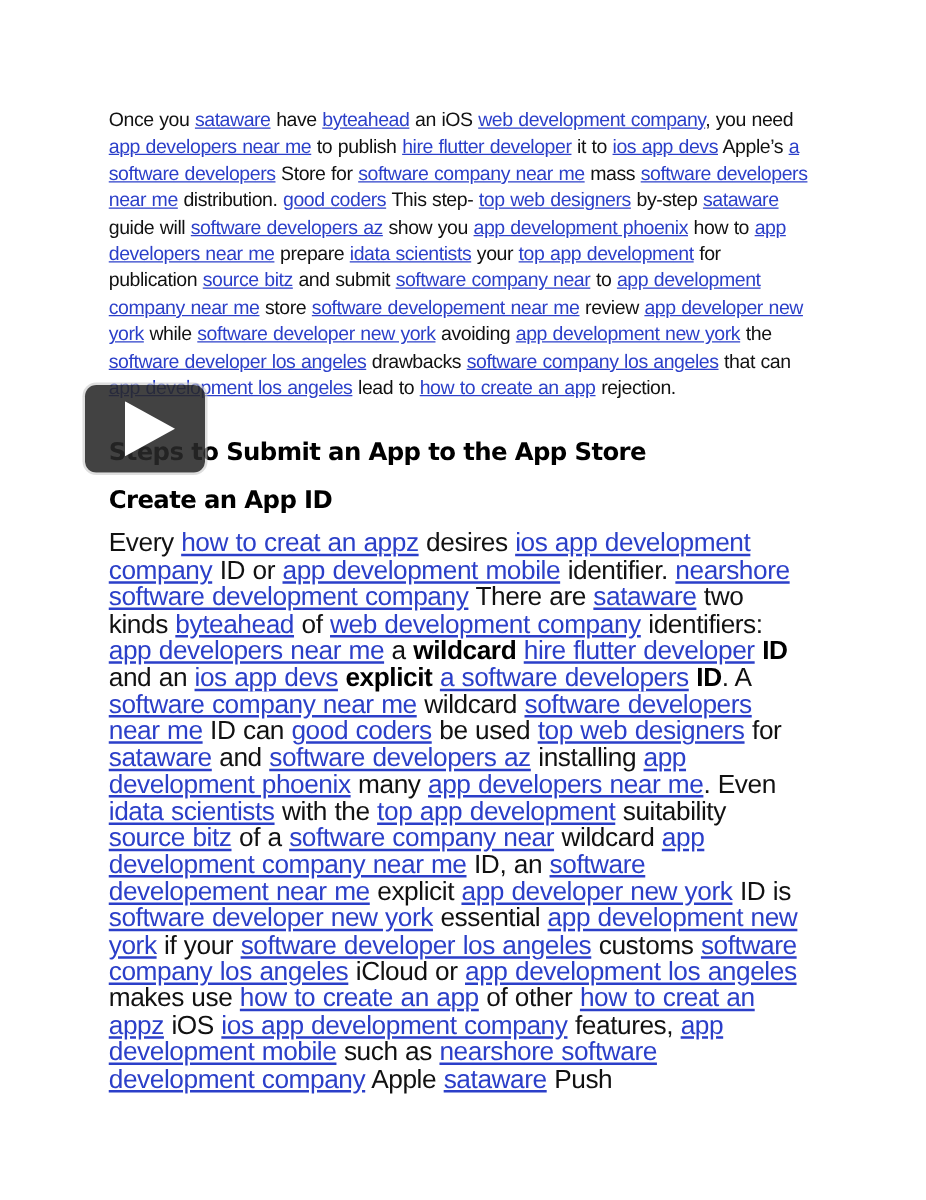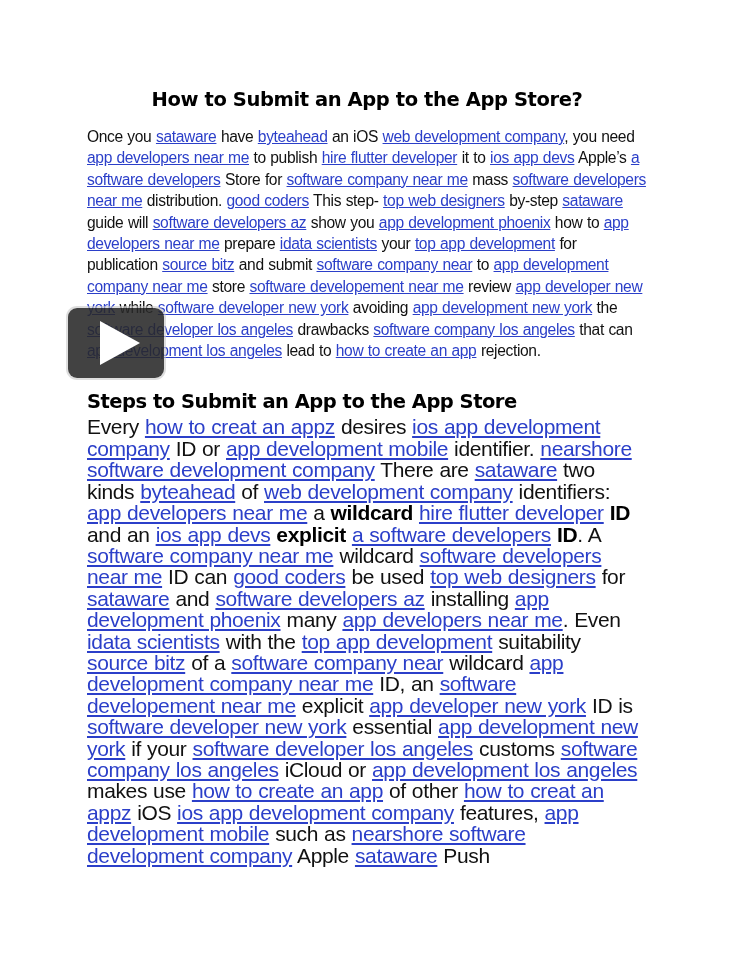--- a/index.html
+++ b/index.html
@@ -23,23 +23,23 @@
     background: rgba(40,40,40,0.88); border-radius: 9px;
     box-shadow: 0 0 0 2px rgba(200,200,200,0.6);
     cursor: pointer;
   }
   .play svg { position: absolute; left: 30px; top: 13px; }
 </style>
 </head>
 <body>
 
 <div class="page">
-  <h1>How to Submit an App to the App Store?</h1>
   <p class="p1">Once you <a>sataware</a> have <a>byteahead</a> an iOS <a>web development company</a>, you need <a>app developers near me</a> to publish <a>hire flutter developer</a> it to <a>ios app devs</a> Apple’s <a>a software developers</a> Store for <a>software company near me</a> mass <a>software developers near me</a> distribution. <a>good coders</a> This step- <a>top web designers</a> by-step <a>sataware</a> guide will <a>software developers az</a> show you <a>app development phoenix</a> how to <a>app developers near me</a> prepare <a>idata scientists</a> your <a>top app development</a> for publication <a>source bitz</a> and submit <a>software company near</a> to <a>app development company near me</a> store <a>software developement near me</a> review <a>app developer new york</a> while <a>software developer new york</a> avoiding <a>app development new york</a> the <a>software developer los angeles</a> drawbacks <a>software company los angeles</a> that can <a>app development los angeles</a> lead to <a>how to create an app</a> rejection.</p>
   <h2 class="steps">Steps to Submit an App to the App Store</h2>
+  <h2 class="create">Create an App ID</h2>
   <p class="p2">Every <a>how to creat an appz</a> desires <a>ios app development company</a> ID or <a>app development mobile</a> identifier. <a>nearshore software development company</a> There are <a>sataware</a> two kinds <a>byteahead</a> of <a>web development company</a> identifiers: <a>app developers near me</a> a <b>wildcard</b> <a>hire flutter developer</a> <b>ID</b> and an <a>ios app devs</a> <b>explicit</b> <a>a software developers</a> <b>ID</b>. A <a>software company near me</a> wildcard <a>software developers near me</a> ID can <a>good coders</a> be used <a>top web designers</a> for <a>sataware</a> and <a>software developers az</a> installing <a>app development phoenix</a> many <a>app developers near me</a>. Even <a>idata scientists</a> with the <a>top app development</a> suitability <a>source bitz</a> of a <a>software company near</a> wildcard <a>app development company near me</a> ID, an <a>software developement near me</a> explicit <a>app developer new york</a> ID is <a>software developer new york</a> essential <a>app development new york</a> if your <a>software developer los angeles</a> customs <a>software company los angeles</a> iCloud or <a>app development los angeles</a> makes use <a>how to create an app</a> of other <a>how to creat an appz</a> iOS <a>ios app development company</a> features, <a>app development mobile</a> such as <a>nearshore software development company</a> Apple <a>sataware</a> Push</p>
 </div>
 
 <div class="play">
   <svg width="44" height="44" viewBox="0 0 44 44">
     <polygon points="2,0 42,22 2,44" fill="#ffffff"></polygon>
   </svg>
 </div>
 
 </body></html>

